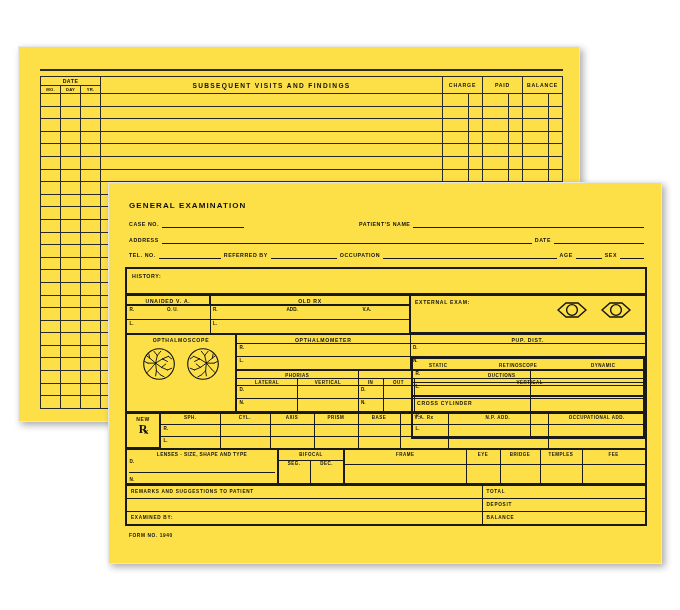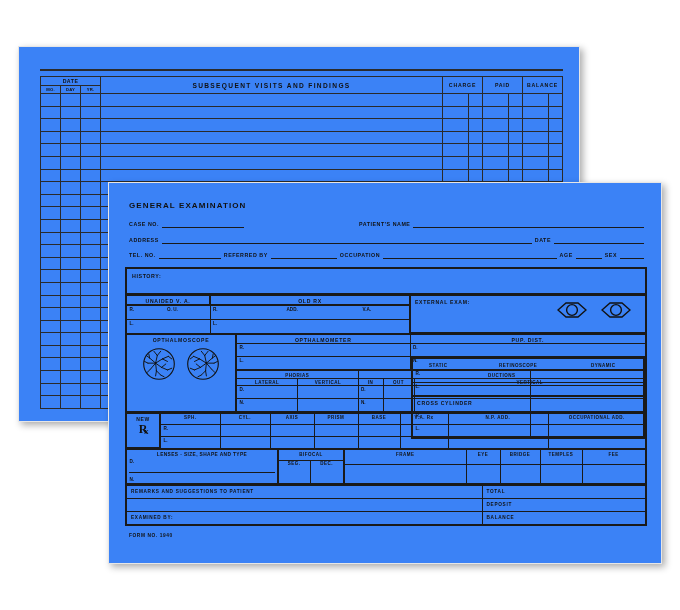--- a/index.html
+++ b/index.html
@@ -6,21 +6,21 @@
   body{
     width:680px;height:610px;overflow:hidden;
     background:#ffffff;
     font-family:"Liberation Sans","DejaVu Sans",sans-serif;
     -webkit-font-smoothing:antialiased;
   }
   .stage{position:relative;width:680px;height:610px;background:#fff;}
 
   
   .card{
-    position:absolute;background:#3b82f6;
+    position:absolute;background:#fde047;
     box-shadow:3px 3px 7px rgba(0,0,0,.33);
     border:1px solid #e6e6e6;
   }
   #back-card{left:18px;top:46px;width:560px;height:374px;}
   #front-card{left:108px;top:182px;width:552px;height:380px;z-index:5;}
 
   
   table{border-collapse:collapse;}
   .grid{width:100%;table-layout:fixed;}
   .grid td,.grid th{

